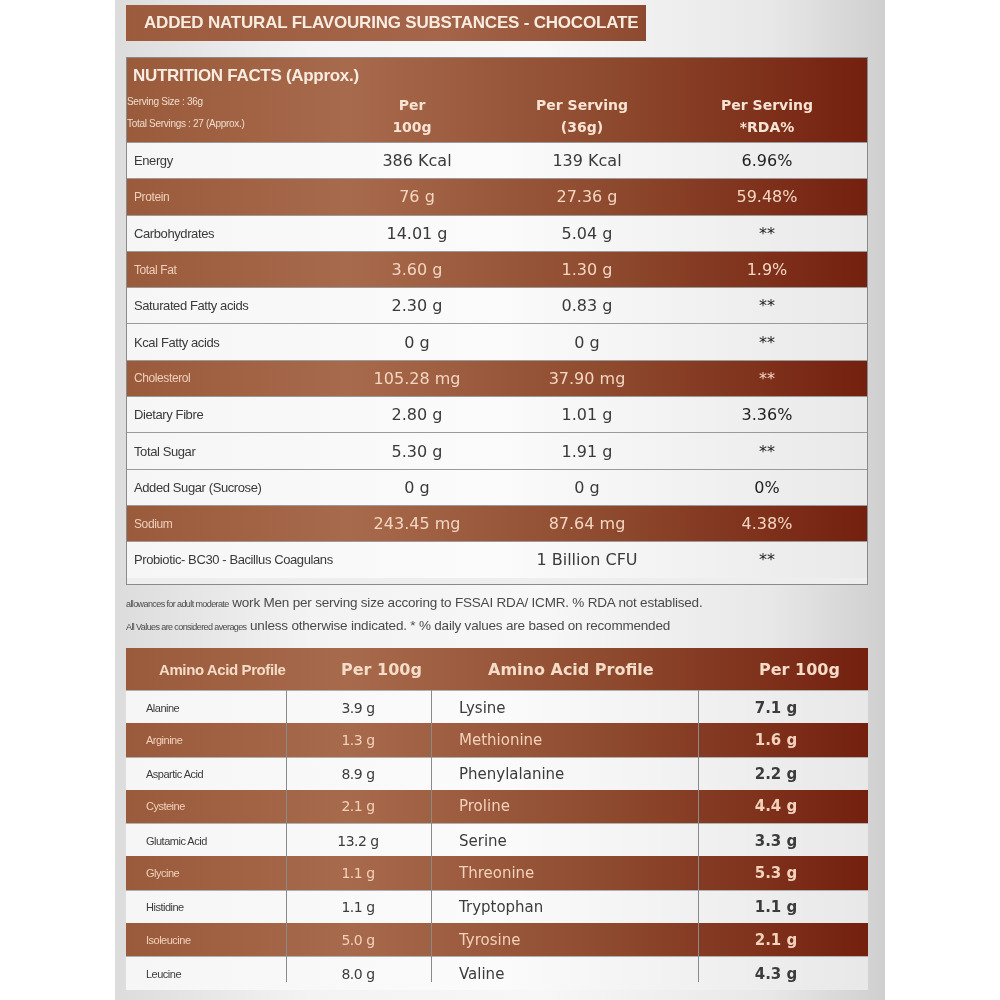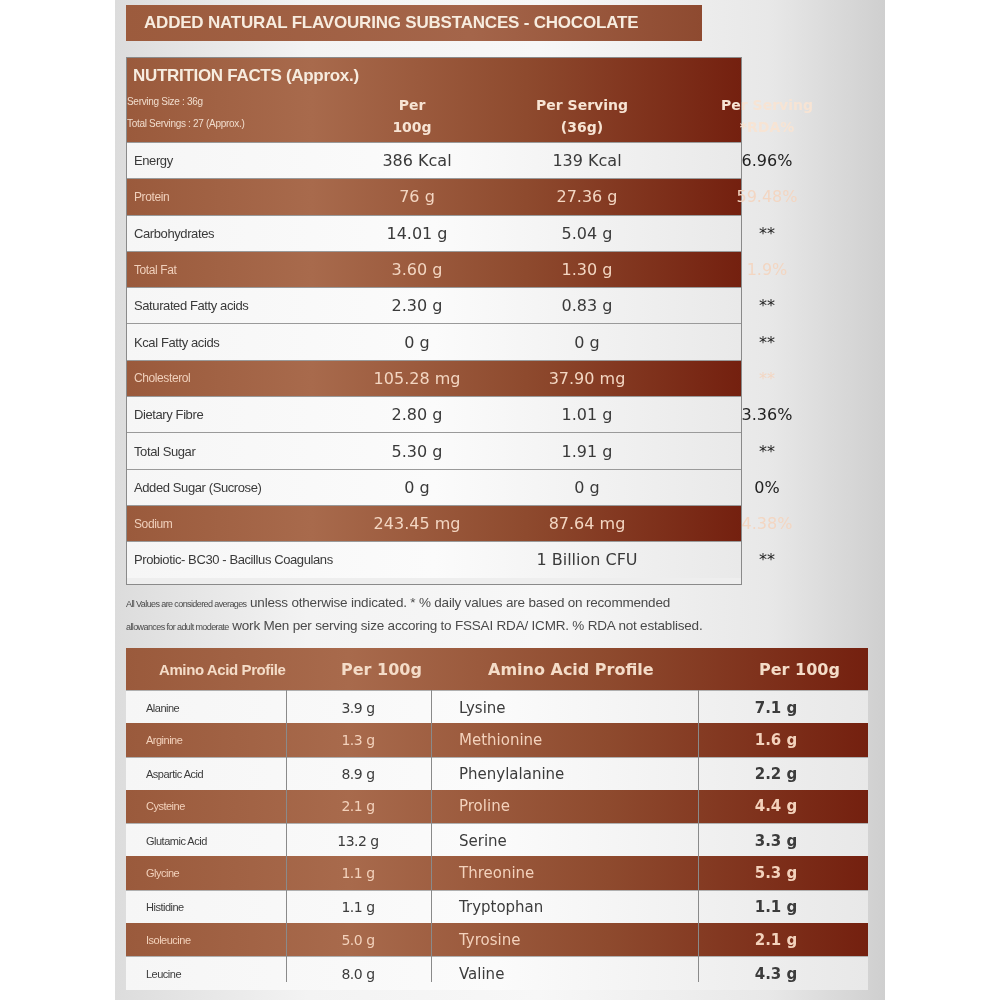--- a/index.html
+++ b/index.html
@@ -8,28 +8,28 @@
     background: #ffffff;
     font-family: "DejaVu Sans", sans-serif;
     position: relative;
   }
   .can {
     position: absolute; left: 115px; top: 0; width: 770px; height: 1000px;
     background: linear-gradient(90deg, #dcdcdc 0%, #f3f3f3 25%, #f7f7f7 55%, #e8e8e8 85%, #cfcfcf 100%);
   }
   .brown { background: linear-gradient(90deg, #9a5a3c 0%, #a86a4c 30%, #8e4a2e 65%, #74200f 100%); color: #f4dcc8; }
   .top-banner {
-    position: absolute; left: 126px; top: 5px; width: 576px; height: 36px;
+    position: absolute; left: 126px; top: 5px; width: 520px; height: 36px;
     display: flex; align-items: center; padding-left: 18px; box-sizing: border-box;
     font-family: "Liberation Sans", sans-serif; font-weight: bold; font-size: 17px; letter-spacing: -0.2px;
     color: #f7ecdf;
     background: linear-gradient(90deg, #9c5b3d 0%, #a4654a 60%, #8e4a30 100%);
   }
   .nf {
-    position: absolute; left: 126px; top: 57px; width: 616px; height: 528px;
+    position: absolute; left: 126px; top: 57px; width: 742px; height: 528px;
     border: 1px solid #8a8a8a; box-sizing: border-box; background: #eeeeee;
   }
   .nf-head { height: 84px; position: relative; }
   .nf-title { position: absolute; left: 6px; top: 8px; font-family: "Liberation Sans", sans-serif; font-weight: bold; font-size: 17px; color: #f7ecdf; letter-spacing: -0.3px;}
   .nf-sub { position: absolute; left: 0; font-family: "Liberation Sans", sans-serif; font-size: 10px; color: #f0dccc; letter-spacing: -0.3px;}
   .nf-sub.s1 { top: 38px; } .nf-sub.s2 { top: 60px; }
   .colhead { position: absolute; top: 36px; text-align: center; font-weight: bold; font-size: 14px; line-height: 22px; color: #f7e4d4; }
   .ch1 { left: 240px; width: 90px; }
   .ch2 { left: 380px; width: 150px; }
   .ch3 { left: 560px; width: 160px; }
@@ -161,22 +161,22 @@
       <div class="nf-row light">
         <span class="lbl">Probiotic- BC30 - Bacillus Coagulans</span>
         <span class="v v1"></span>
         <span class="v v2">1 Billion CFU</span>
         <span class="v v3">**</span>
       </div>
     </div>
 </div>
 
 <div class="footnote">
+  <div><span class="sm">allowances for adult moderate</span><span> work Men per serving size accoring to FSSAI RDA/ ICMR. % RDA not establised.</span></div>
   <div><span class="sm">All Values are considered averages</span><span> unless otherwise indicated. * % daily values are based on recommended</span></div>
-  <div><span class="sm">allowances for adult moderate</span><span> work Men per serving size accoring to FSSAI RDA/ ICMR. % RDA not establised.</span></div>
 </div>
 
 <div class="aa">
   <div class="aa-head brown">
     <span style="left:8px;font-family:'Liberation Sans',sans-serif;font-size:15px;letter-spacing:-0.4px;">Amino Acid Profile</span>
     <span style="left:190px;font-size:16px;">Per 100g</span>
     <span style="left:337px;font-size:16px;">Amino Acid Profile</span>
     <span style="left:608px;font-size:16px;">Per 100g</span>
   </div>
   <div id="aa-rows">

